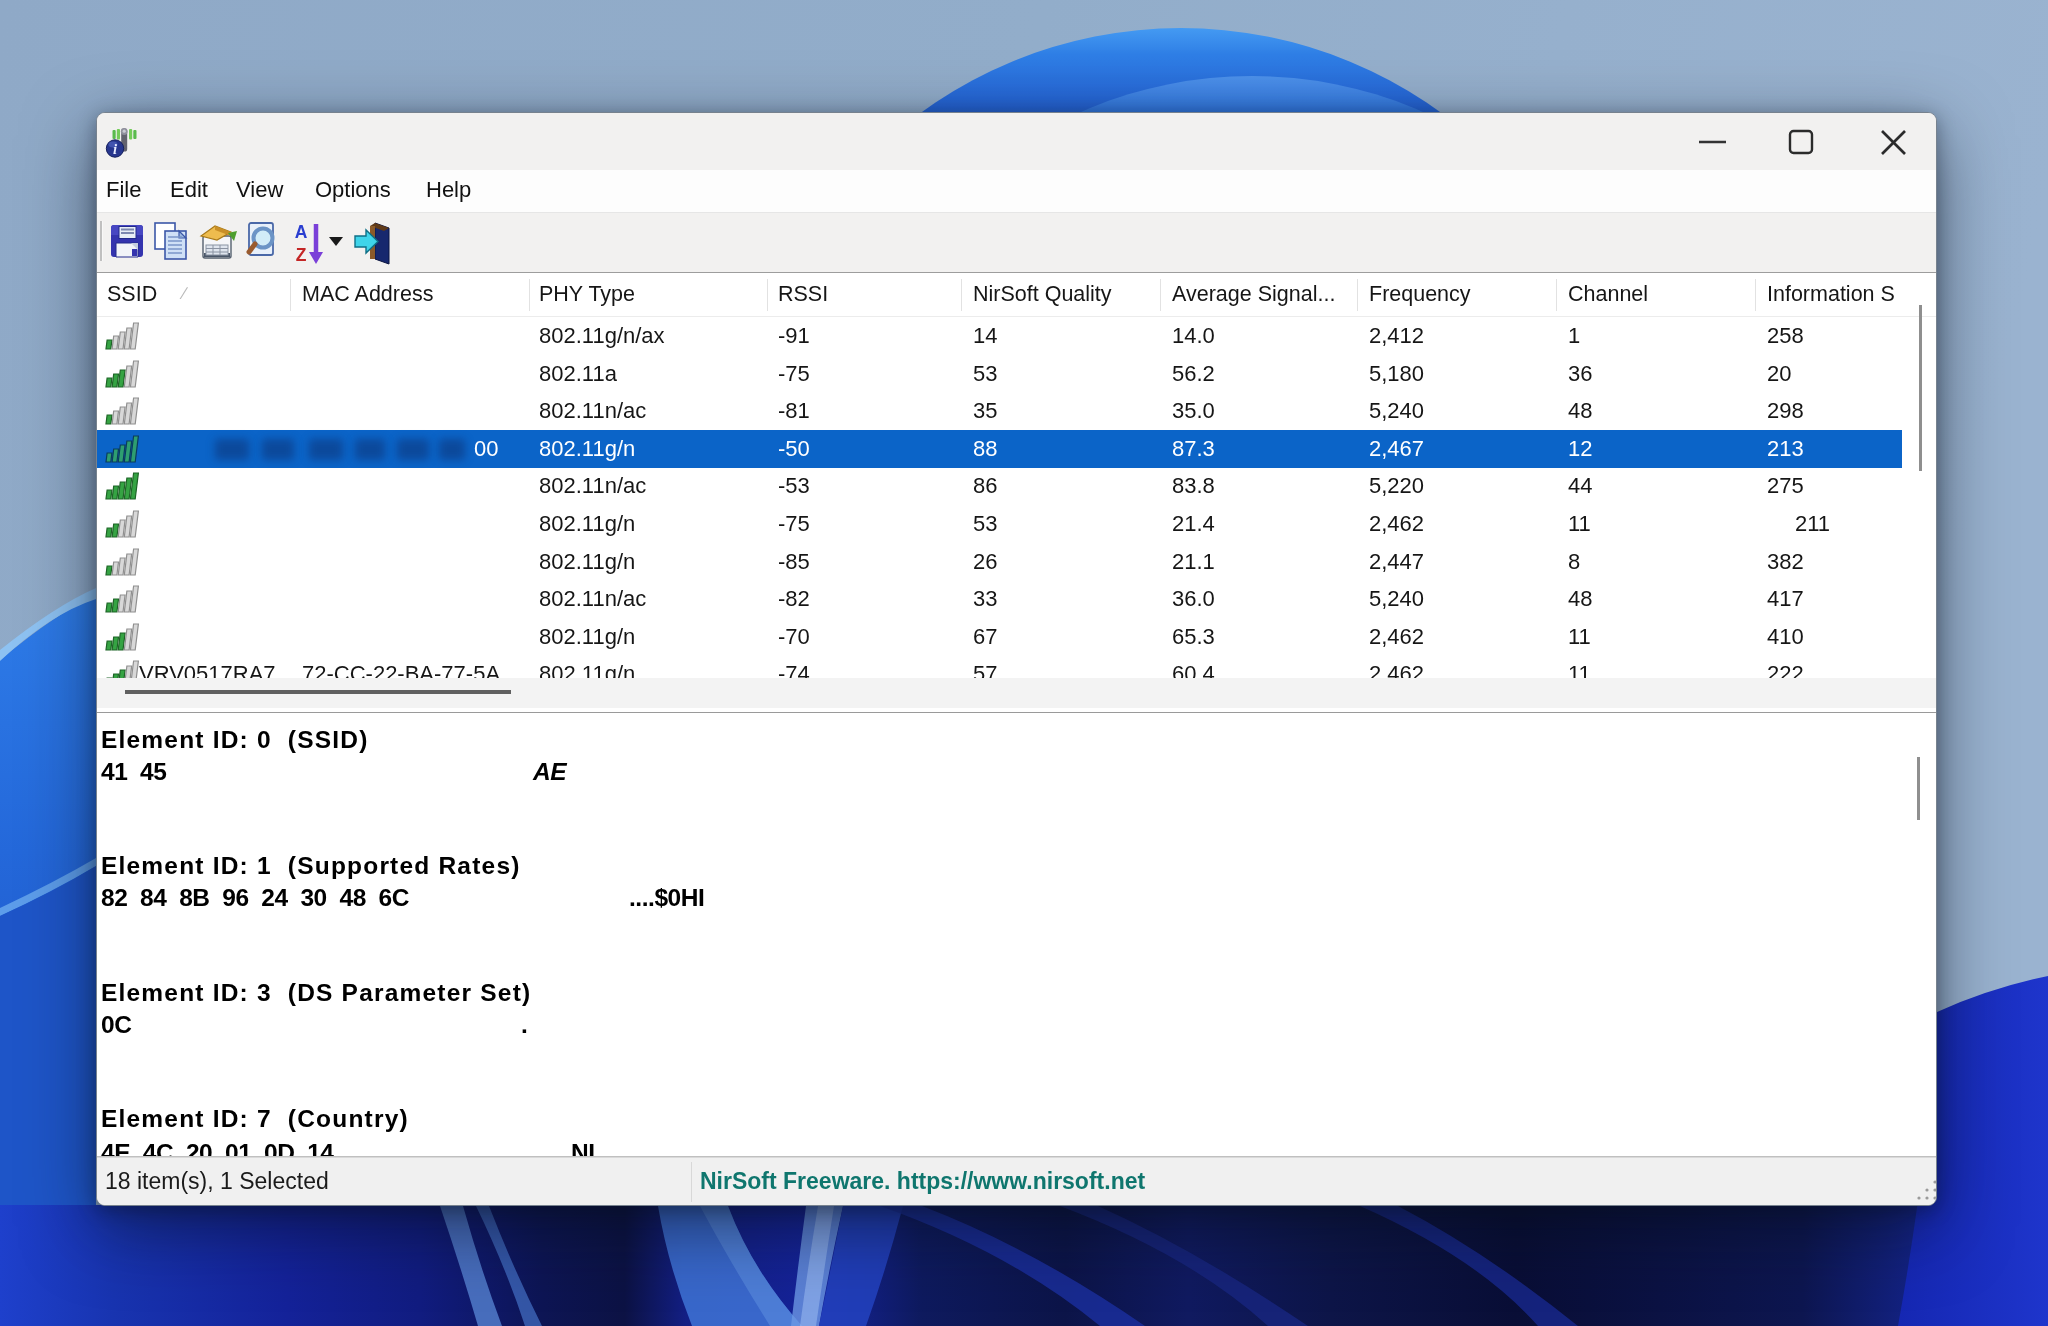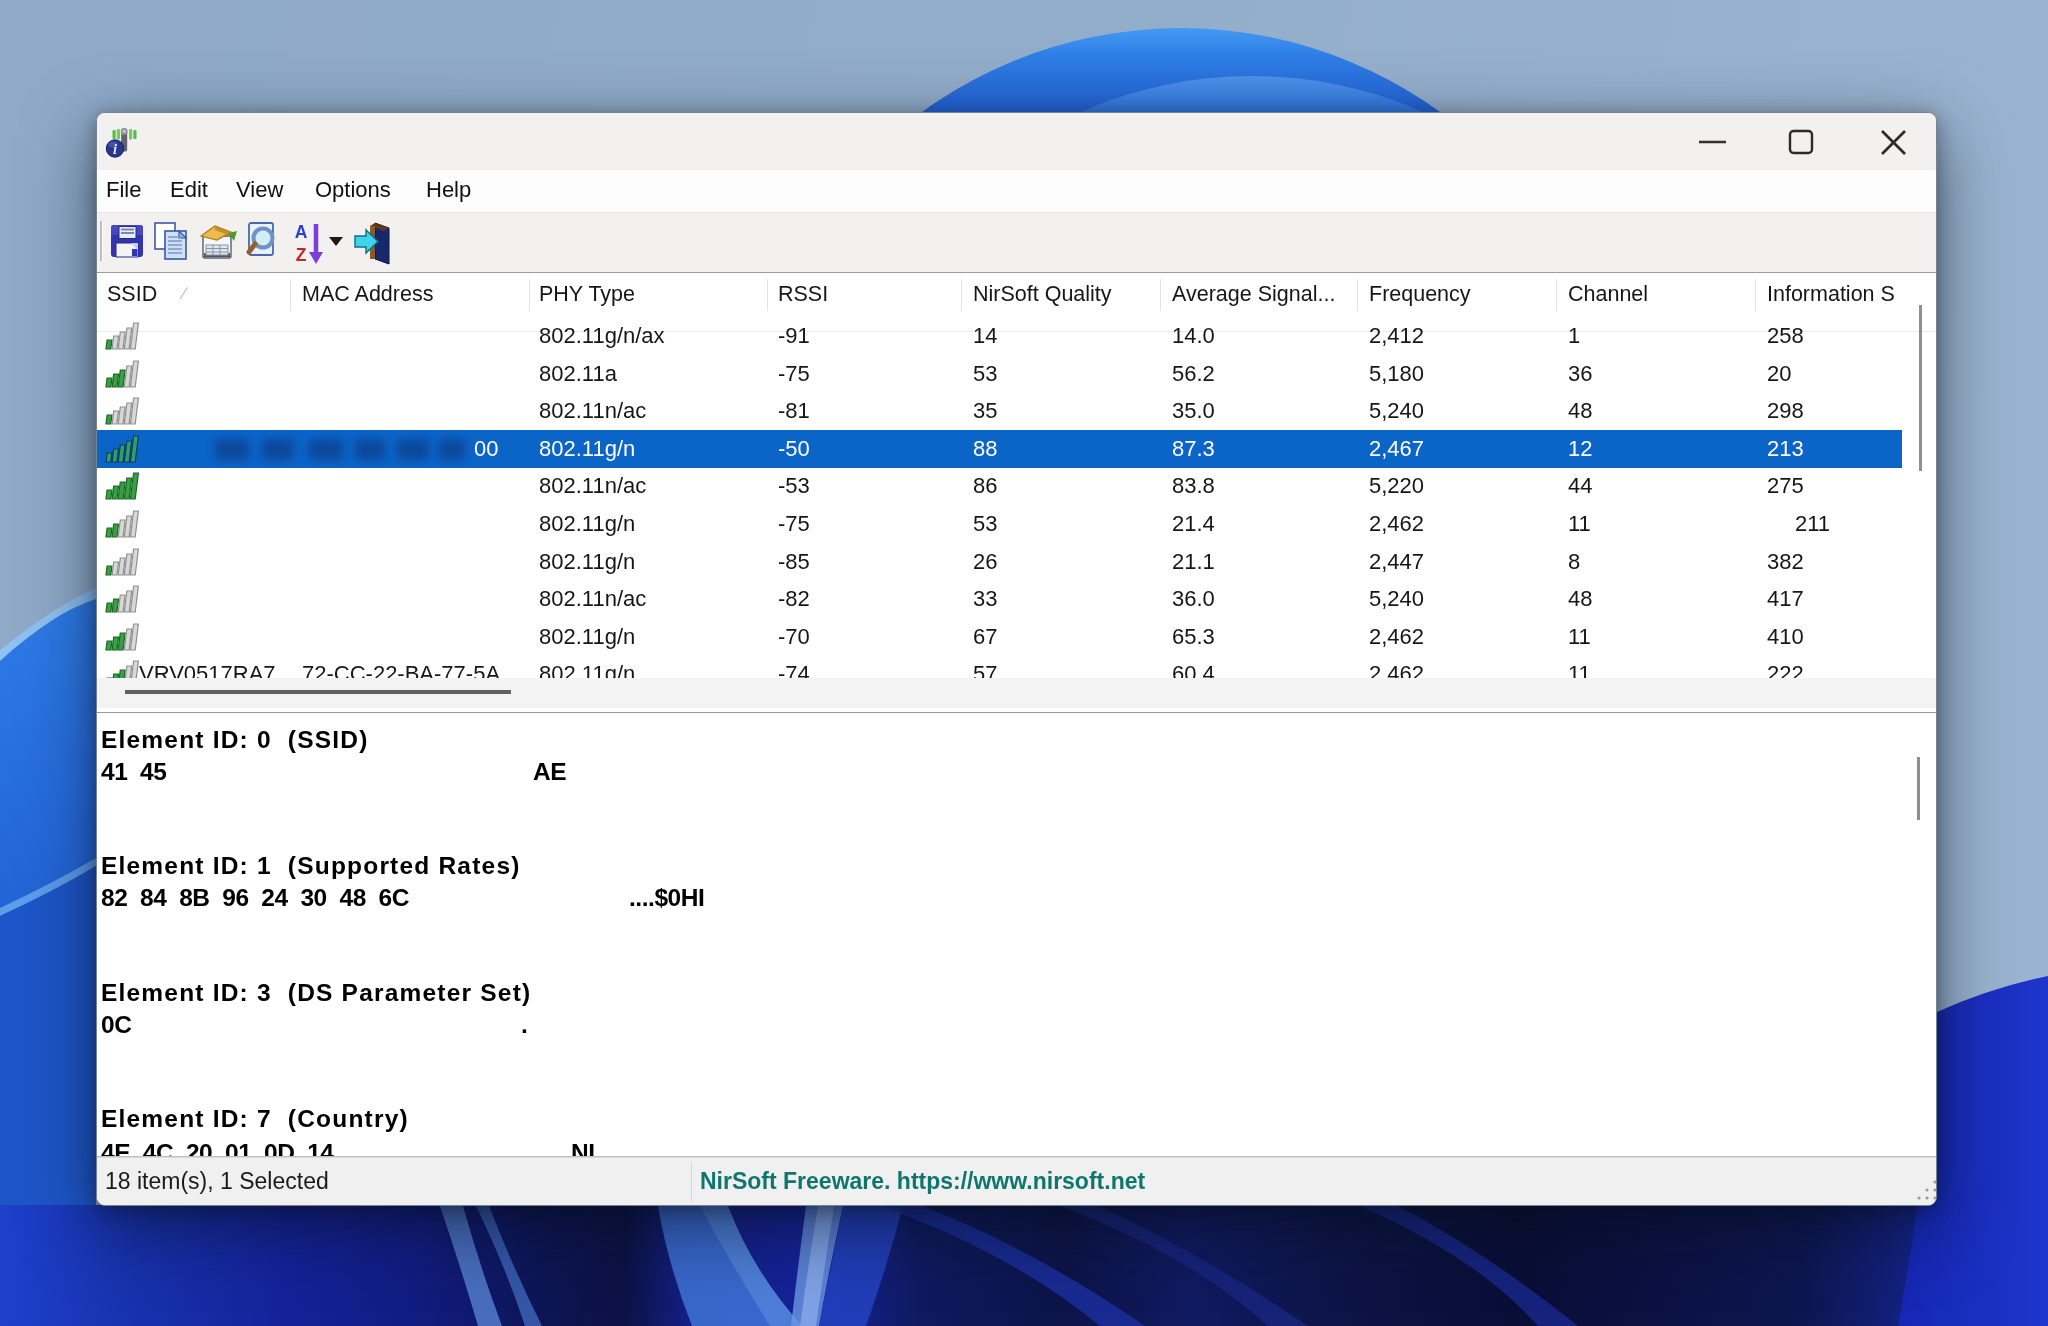--- a/index.html
+++ b/index.html
@@ -16,21 +16,21 @@
   #titlebar{left:0;top:0;width:100%;height:57px;background:#f2f1f0;}
   #titletext{left:52px;top:0;height:57px;line-height:56px;font-size:23.5px;color:#1c1c1c;}
   
   #menubar{left:0;top:57px;width:100%;height:42px;background:#fdfdfd;font-size:22px;color:#111;}
   #menubar span{position:absolute;top:0;height:42px;line-height:40px;}
   
   #toolbar{left:0;top:99px;width:100%;height:61px;background:#f2f1f0;
            border-top:1px solid #e6e6e6;border-bottom:1px solid #9d9d9d;box-sizing:border-box;}
   
   #list{left:0;top:160px;width:100%;height:439px;background:#fff;}
-  #lhead{left:0;top:0;width:100%;height:59px;background:#fff;font-size:21.5px;color:#161616;}
+  #lhead{left:0;top:0;width:100%;height:44px;background:#fff;font-size:21.5px;color:#161616;}
   #lhead .h{position:absolute;top:0;height:44px;line-height:42px;white-space:nowrap;}
   #lhead .sep{position:absolute;top:6px;width:1px;height:32px;background:#e2e2e2;}
   #lhead .hb{position:absolute;left:0;bottom:0;width:100%;height:1px;background:#ececec;}
   .row{position:absolute;left:0;width:1805px;height:38px;font-size:22px;color:#161616;}
   .row div{position:absolute;top:0;height:38px;line-height:37px;white-space:nowrap;}
   #selrow{background:#0b64c8;color:#fff;}
   
   
   #lower{left:0;top:599px;width:100%;height:445px;background:#fff;
          border-top:1px solid #9a9a9a;border-bottom:1px solid #c0c0c0;box-sizing:border-box;
@@ -413,21 +413,21 @@
     <div class="abs" style="left:0;top:405px;width:100%;height:30px;background:#f3f3f3;"></div>
 
     <div class="abs" style="left:1822px;top:32px;width:3px;height:166px;background:#8f8f8f;"></div>
 
     <div class="abs" style="left:28px;top:417px;width:386px;height:4px;background:#606060;"></div>
   </div>
 
   <div class="abs" id="lower">
     <div class="pl" style="top:11px;">Element ID: 0  (SSID)</div>
     <div class="pl hx" style="top:43px;">41  45</div>
-    <div class="pl hx" style="top:43px;left:436px;">AE</div>
+    <div class="pl hx" style="top:43px;left:436px;font-style:italic;">AE</div>
     <div class="pl" style="top:137px;text-align:center;">Element ID: 1  (Supported Rates)</div>
     <div class="pl hx" style="top:169px;">82  84  8B  96  24  30  48  6C</div>
     <div class="pl hx" style="top:169px;left:532px;">....$0HI</div>
     <div class="pl" style="top:264px;">Element ID: 3  (DS Parameter Set)</div>
     <div class="pl hx" style="top:296px;">0C</div>
     <div class="pl hx" style="top:296px;left:424px;">.</div>
     <div class="pl" style="top:390px;">Element ID: 7  (Country)</div>
     <div class="pl hx" style="top:424px;">4E  4C  20  01  0D  14</div>
     <div class="pl hx" style="top:424px;left:474px;">NL</div>
     <div class="abs" style="left:1820px;top:44px;width:3px;height:63px;background:#8f8f8f;"></div>

